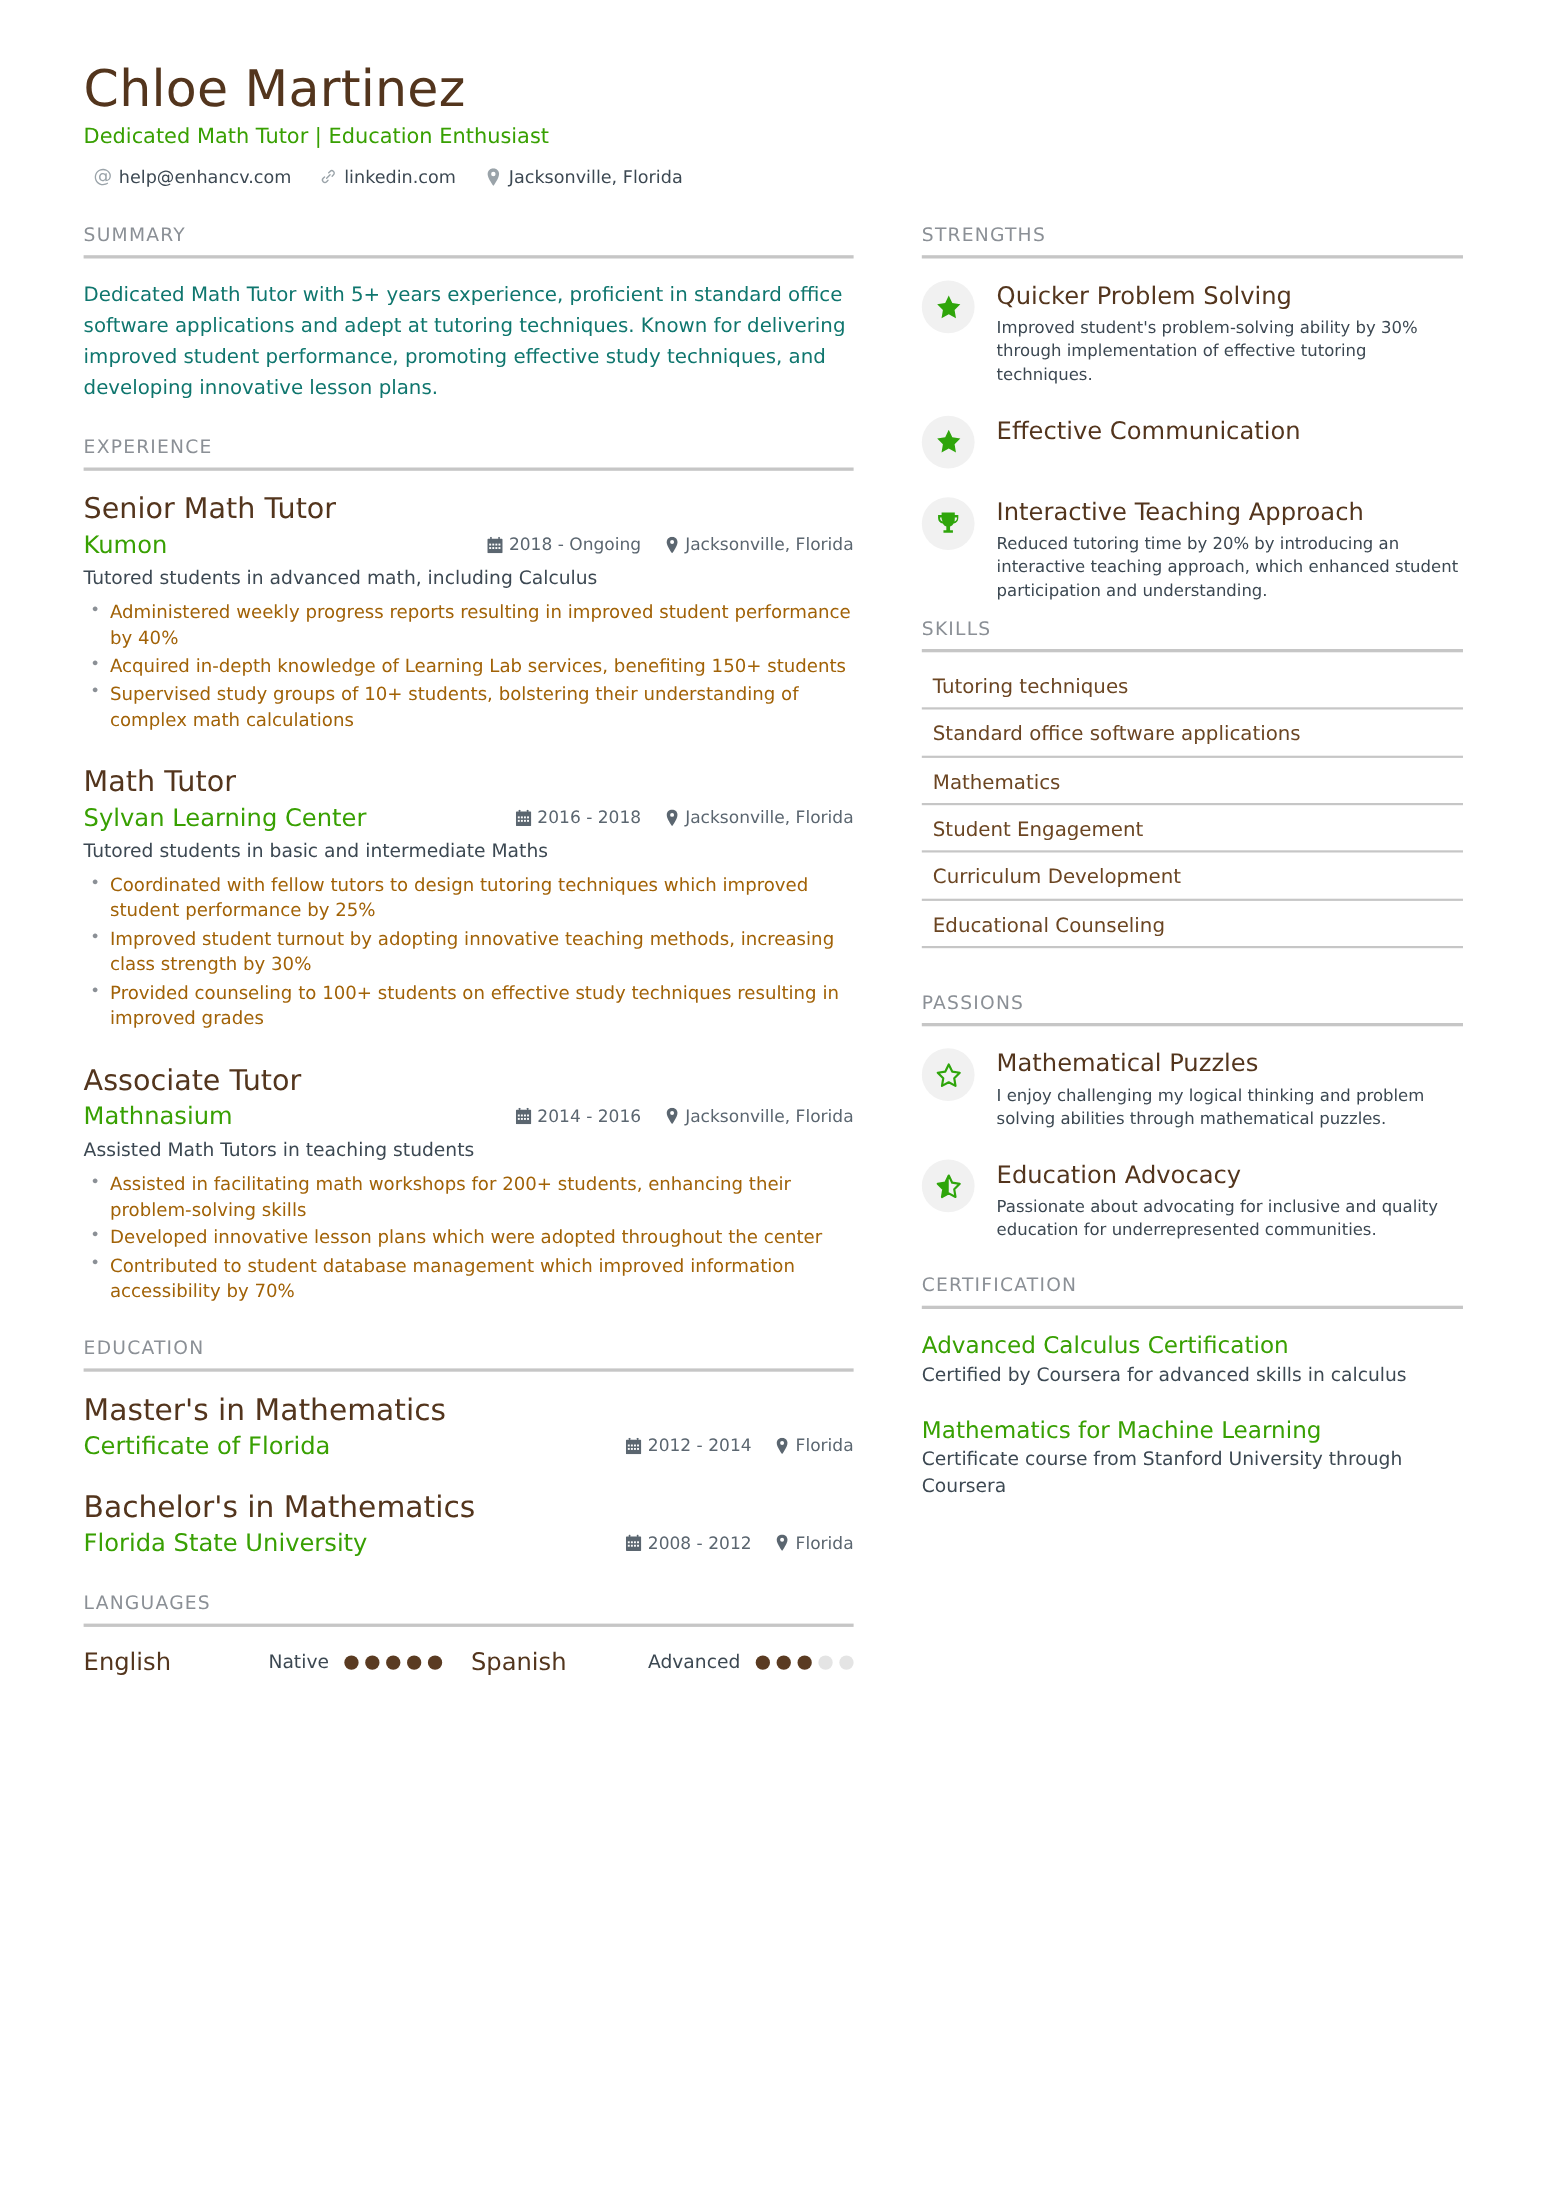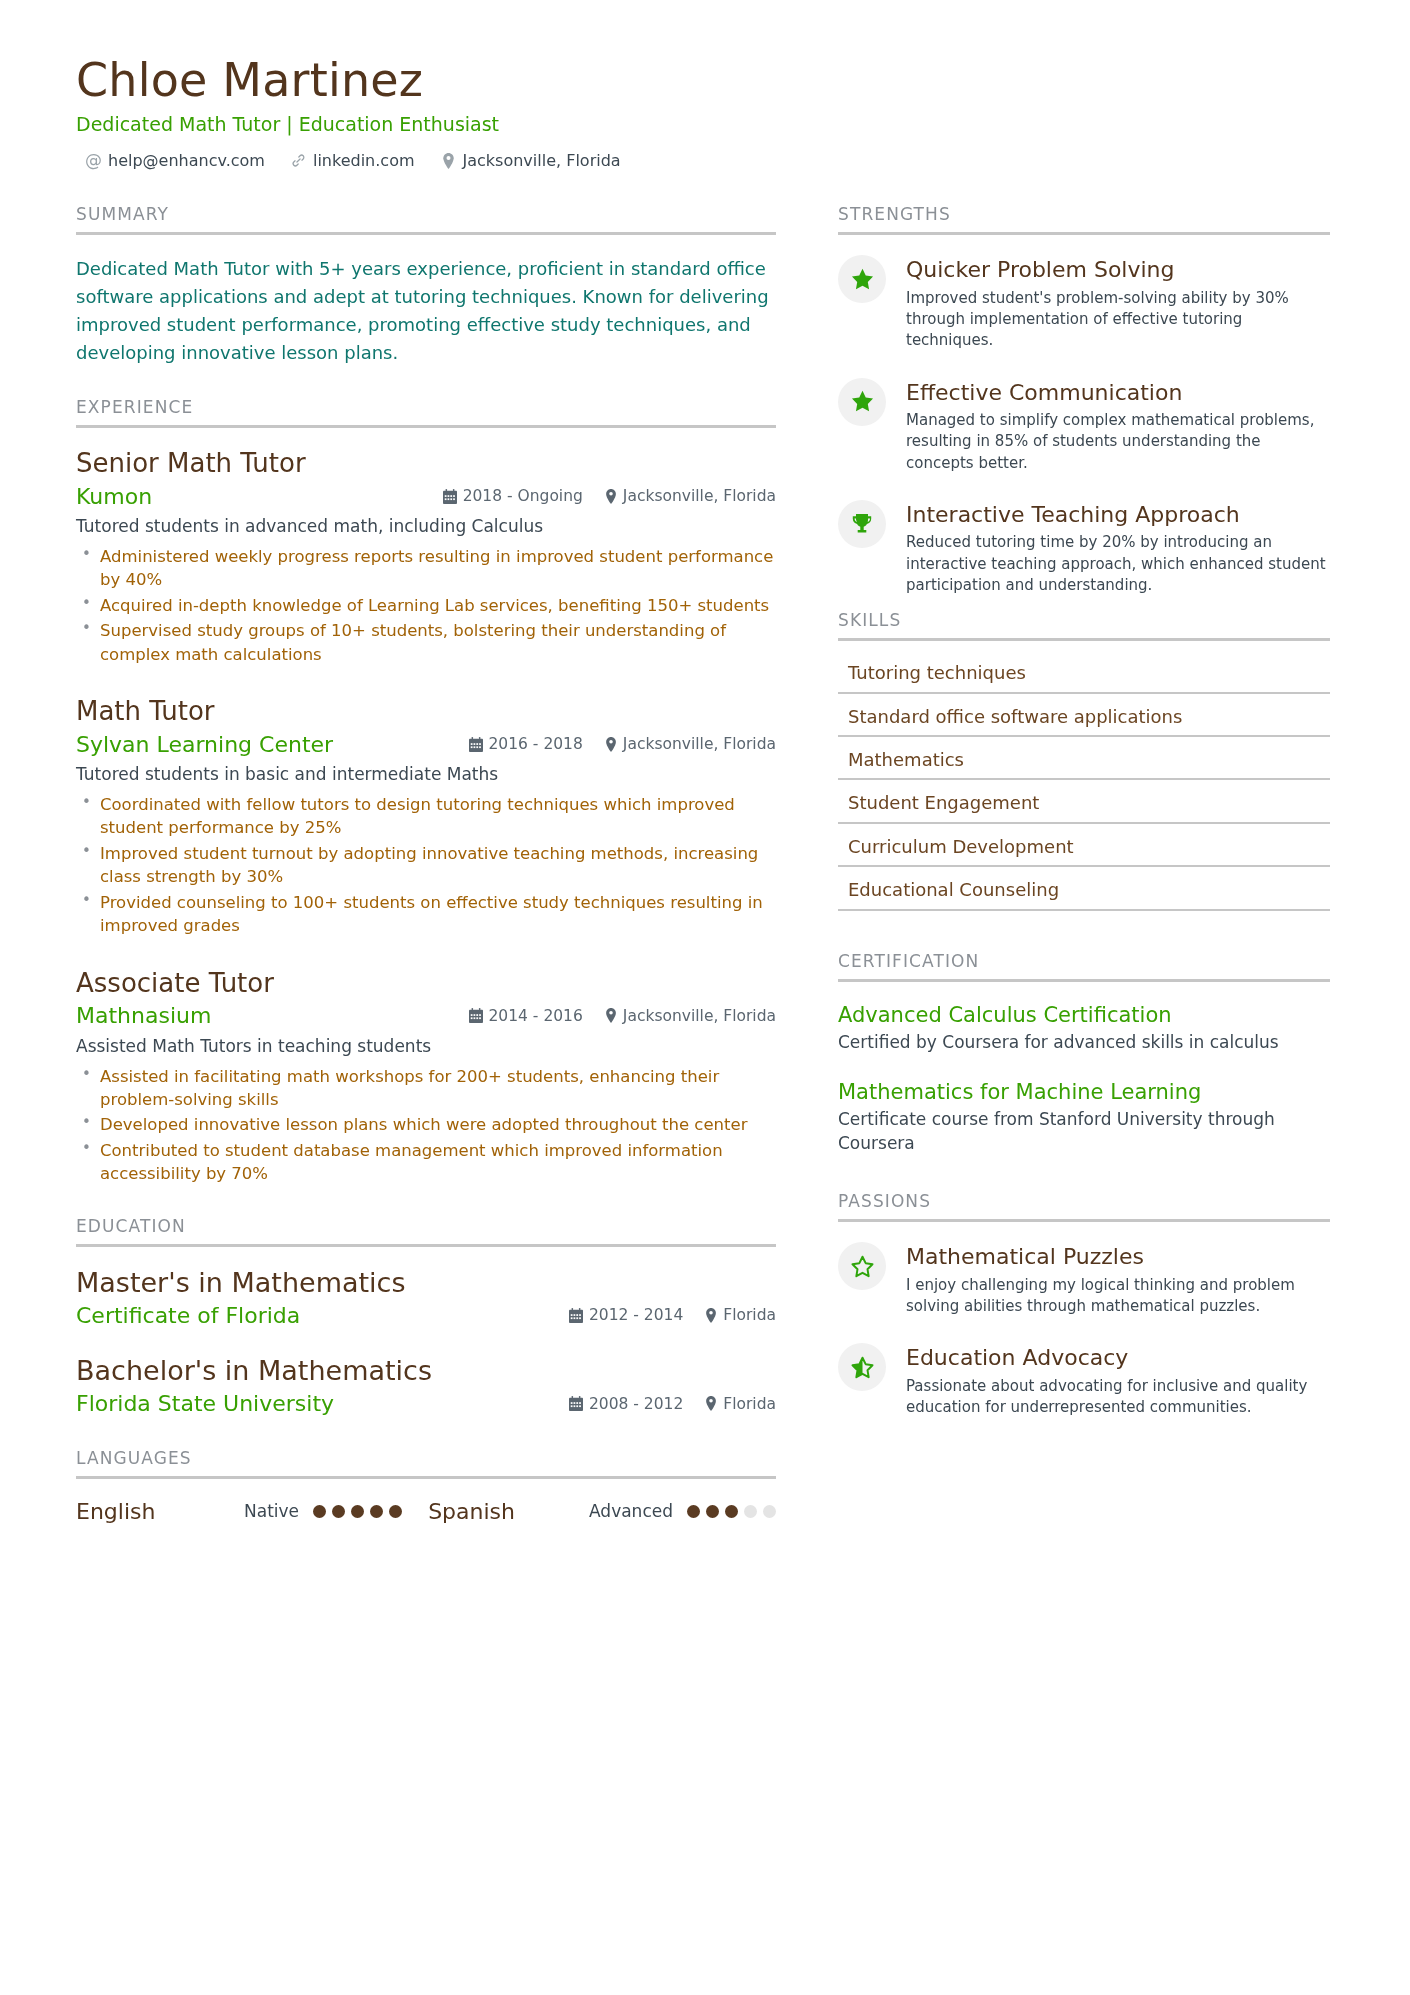--- a/index.html
+++ b/index.html
@@ -595,21 +595,20 @@
         </div>
 
         <div class="sp-item">
           <span class="sp-icon">
             <svg width="25" height="25" viewBox="0 0 24 24" fill="#2fa50b">
               <path d="M12 1.6l3.1 6.6 7 1-5 5.1 1.2 7.1L12 18l-6.3 3.4 1.2-7.1-5-5.1 7-1z"></path>
             </svg>
           </span>
           <span class="sp-body">
             <span class="sp-title" style="display:block;">Effective Communication</span>
-            <span class="sp-desc" style="display:block;">Managed to simplify complex mathematical problems, resulting in 85% of students understanding the concepts better.</span>
           </span>
         </div>
 
         <div class="sp-item">
           <span class="sp-icon">
             <svg width="24" height="24" viewBox="0 0 24 24" fill="#2fa50b">
               <path d="M6 2h12v2.2h3.2v2.6c0 2.8-1.9 4.8-4.3 5.2-.7 1.4-1.9 2.4-3.2 2.7V18h2.6v2.4H7.7V18h2.6v-3.3c-1.3-.3-2.5-1.3-3.2-2.7C4.7 11.6 2.8 9.6 2.8 6.8V4.2H6V2zm0 4.4H4.6v.4c0 1.6 1 2.8 2.3 3.2A9 9 0 0 1 6 7.6V6.4zm12 0v1.2c0 .9-.1 1.7-.3 2.4 1.3-.4 2.3-1.6 2.3-3.2v-.4H18z"></path>
             </svg>
           </span>
           <span class="sp-body">
@@ -622,35 +621,20 @@
       <div class="section sec-skills">
         <div class="sec-title">SKILLS</div>
         <div class="sec-rule"></div>
         <div class="skills-wrap">
           <span class="skill-chip">Tutoring techniques</span>
           <span class="skill-chip">Standard office software applications</span>
           <span class="skill-chip">Mathematics</span>
           <span class="skill-chip">Student Engagement</span>
           <span class="skill-chip">Curriculum Development</span>
           <span class="skill-chip">Educational Counseling</span>
-        </div>
-      </div>
-
-      <div class="section sec-cert">
-        <div class="sec-title">CERTIFICATION</div>
-        <div class="sec-rule"></div>
-
-        <div class="cert-item">
-          <div class="cert-title">Advanced Calculus Certification</div>
-          <div class="cert-desc">Certified by Coursera for advanced skills in calculus</div>
-        </div>
-
-        <div class="cert-item">
-          <div class="cert-title">Mathematics for Machine Learning</div>
-          <div class="cert-desc">Certificate course from Stanford University through Coursera</div>
         </div>
       </div>
 
       <div class="section">
         <div class="sec-title">PASSIONS</div>
         <div class="sec-rule"></div>
 
         <div class="sp-item">
           <span class="sp-icon">
             <svg width="25" height="25" viewBox="0 0 24 24" fill="none" stroke="#2fa50b" stroke-width="1.9" stroke-linejoin="round">
@@ -675,16 +659,31 @@
               <path d="M12 2.6l3 6.2 6.6 1-4.8 4.8 1.1 6.7L12 18.1l-5.9 3.2 1.1-6.7L2.4 9.8l6.6-1z" fill="#2fa50b" clip-path="url(#halfClip)"></path>
             </svg>
           </span>
           <span class="sp-body">
             <span class="sp-title" style="display:block;">Education Advocacy</span>
             <span class="sp-desc" style="display:block;">Passionate about advocating for inclusive and quality education for underrepresented communities.</span>
           </span>
         </div>
       </div>
 
+      <div class="section sec-cert">
+        <div class="sec-title">CERTIFICATION</div>
+        <div class="sec-rule"></div>
+
+        <div class="cert-item">
+          <div class="cert-title">Advanced Calculus Certification</div>
+          <div class="cert-desc">Certified by Coursera for advanced skills in calculus</div>
+        </div>
+
+        <div class="cert-item">
+          <div class="cert-title">Mathematics for Machine Learning</div>
+          <div class="cert-desc">Certificate course from Stanford University through Coursera</div>
+        </div>
+      </div>
+
     </div>
 
   </div>
 </div>
 
 </body></html>

